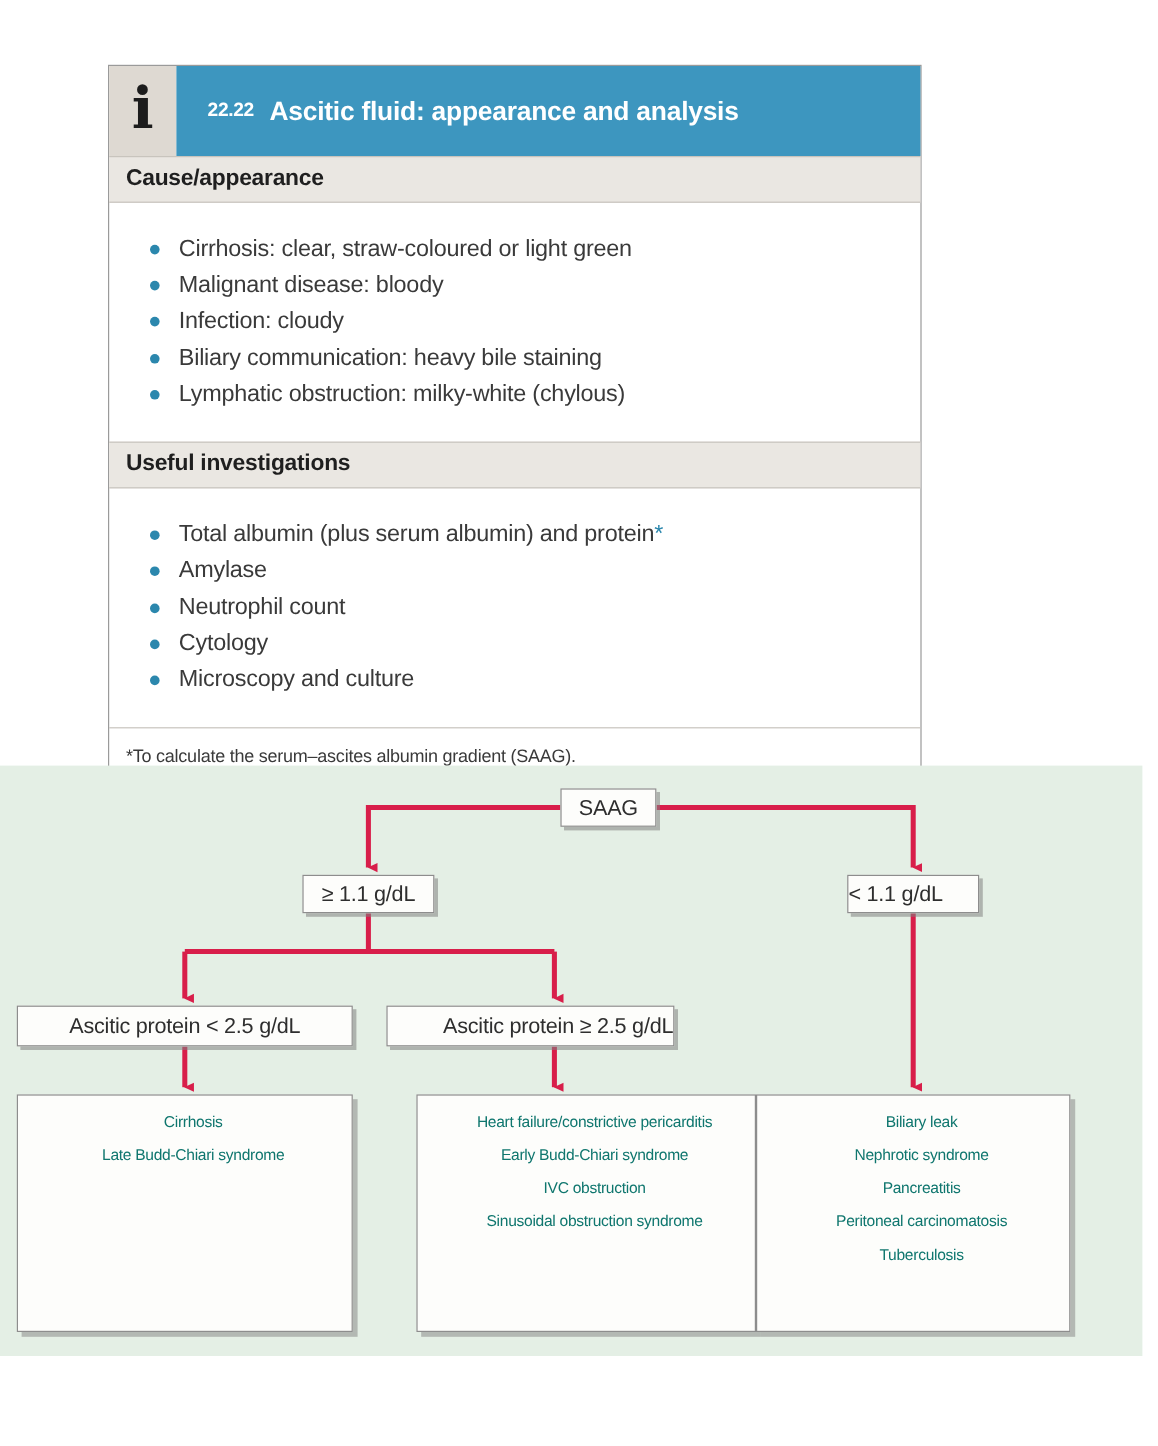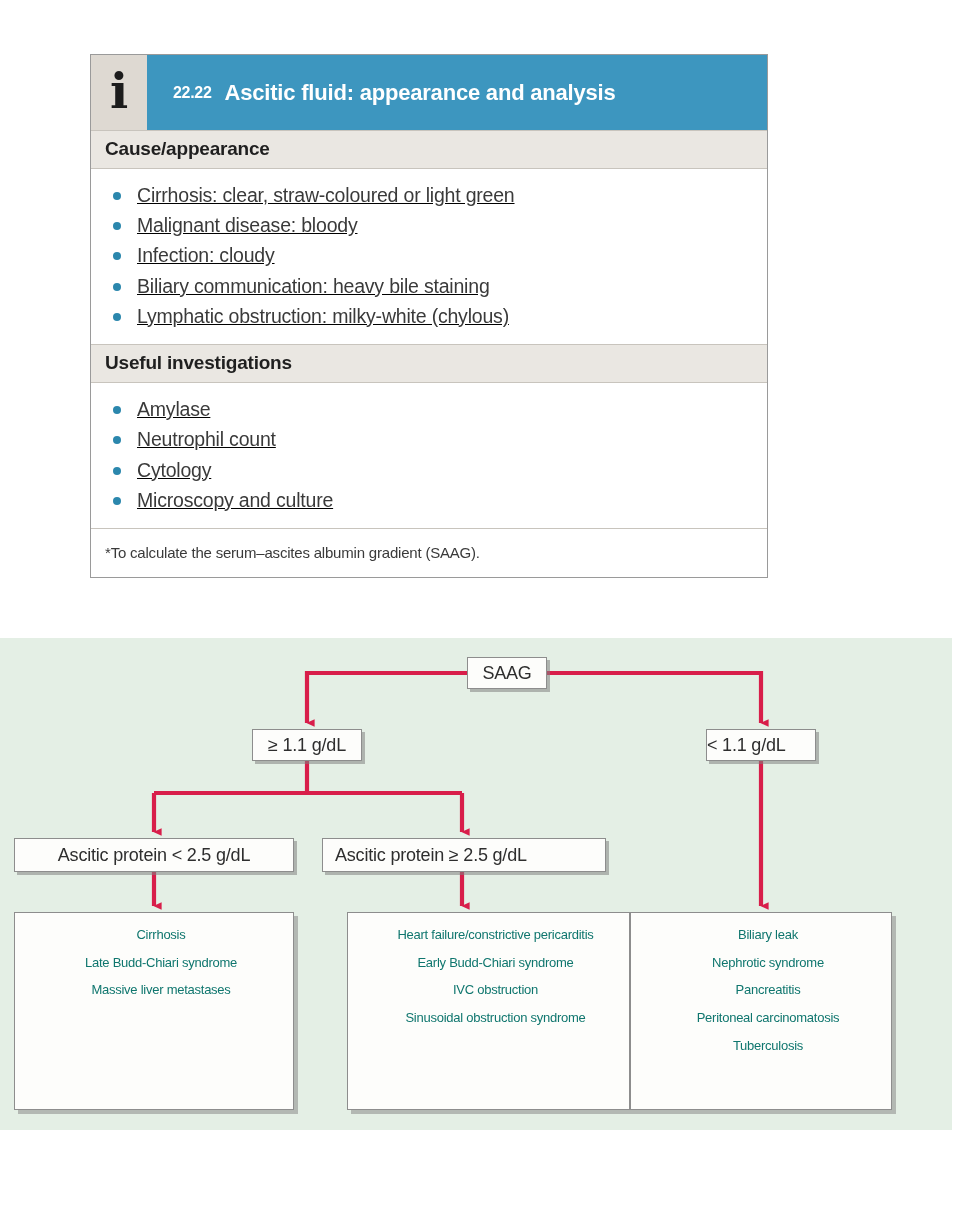--- a/index.html
+++ b/index.html
@@ -75,23 +75,22 @@
     border-bottom: 1px solid #c8c4bd;
     font-size: 19px;
     font-weight: bold;
     color: #1f1f1f;
     padding: 7px 0 8px 14px;
     letter-spacing: -0.2px;
   }
 
   ul.bullets {
     list-style: none;
-    margin: 0;
+    margin: 12px;
     padding: 11px 0 13px 0;
-    text-decoration: underline;
   }
   ul.bullets li {
     position: relative;
     font-size: 19.5px;
     color: #3a3a3a;
     line-height: 1.55;
     padding-left: 46px;
     letter-spacing: -0.2px;
   }
   ul.bullets li::before {
@@ -160,22 +159,22 @@
     width: 110px; height: 32px;
     display: flex; align-items: center; justify-content: flex-start;
   }
   #node-prot-lt {
     left: 14px; top: 838px;
     width: 280px; height: 34px;
     display: flex; align-items: center; justify-content: center;
   }
   #node-prot-ge {
     left: 322px; top: 838px;
-    width: 284px; height: 34px;
-    display: flex; align-items: center; justify-content: flex-start; padding-left: 12px;
+    width: 240px; height: 34px;
+    display: flex; align-items: center; justify-content: flex-end;
   }
 
   .outcome {
     position: absolute;
     background: #fdfdfb;
     border: 1px solid #8d8d8d;
     box-shadow: 4px 4px 0 0 rgba(130,130,130,0.5);
     box-sizing: border-box;
     padding: 14px 0 10px 14px;
   }
@@ -218,20 +217,21 @@
     <li><span>Cirrhosis: clear, straw-coloured or light green</span></li>
     <li><span>Malignant disease: bloody</span></li>
     <li><span>Infection: cloudy</span></li>
     <li><span>Biliary communication: heavy bile staining</span></li>
     <li><span>Lymphatic obstruction: milky-white (chylous)</span></li>
   </ul>
 
   <div class="section-head">Useful investigations</div>
 
   <ul class="bullets">
+    <li><span>Total albumin (plus serum albumin) and protein</span><span class="star">*</span></li>
     <li><span>Amylase</span></li>
     <li><span>Neutrophil count</span></li>
     <li><span>Cytology</span></li>
     <li><span>Microscopy and culture</span></li>
   </ul>
 
   <div id="footnote-row">*To calculate the serum–ascites albumin gradient (SAAG).</div>
 </div>
 
 <div id="flow-panel"></div>
@@ -273,21 +273,20 @@
   <span class="node-label">Ascitic protein &lt; 2.5 g/dL</span>
 </div>
 <div class="node" id="node-prot-ge">
   <span class="node-label">Ascitic protein ≥ 2.5 g/dL</span>
 </div>
 
 <div class="outcome" id="outcome-left">
   <ul>
     <li>Cirrhosis</li>
     <li>Late Budd-Chiari syndrome</li>
-    <li>Massive liver metastases</li>
   </ul>
 </div>
 
 <div class="outcome" id="outcome-middle">
   <ul>
     <li>Heart failure/constrictive pericarditis</li>
     <li>Early Budd-Chiari syndrome</li>
     <li>IVC obstruction</li>
     <li>Sinusoidal obstruction syndrome</li>
   </ul>

